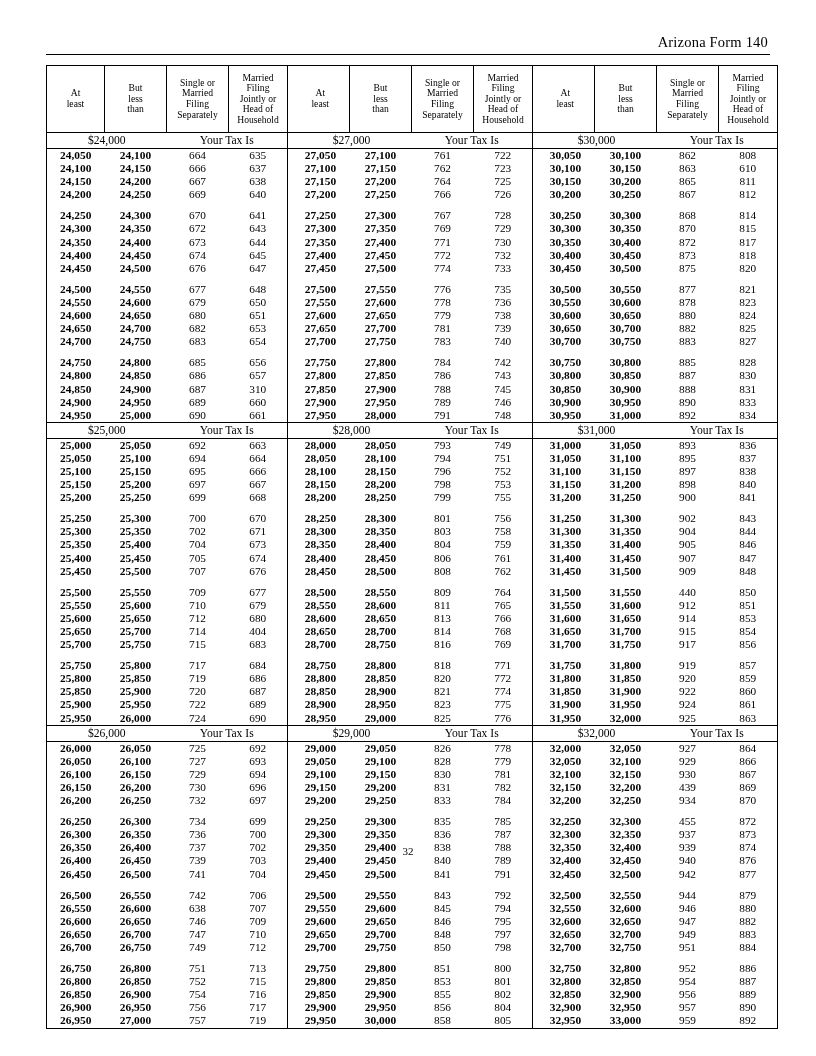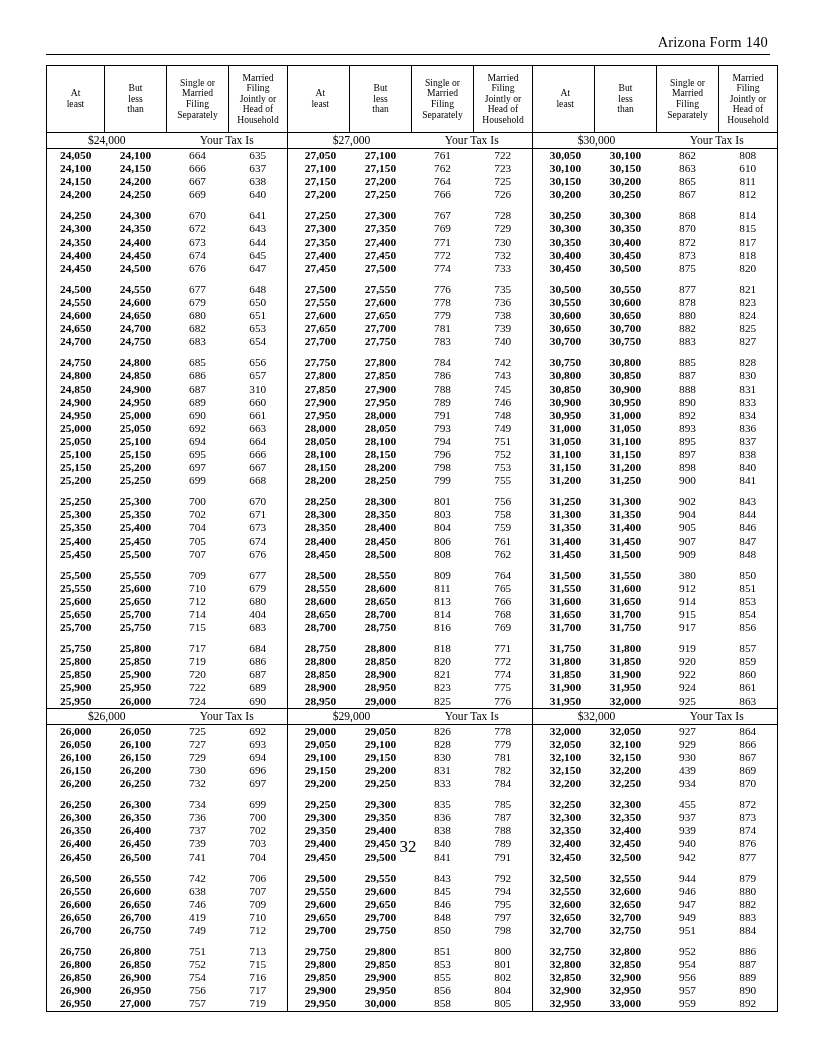--- a/index.html
+++ b/index.html
@@ -116,21 +116,21 @@
   }
   tr.spacer td.gapcol { border-left: 1.5px solid #000; }
 
   
   .page-number {
     position: absolute;
     left: 0;
     right: 0;
     bottom: 44px;
     text-align: center;
-    font-size: 17px;
+    font-size: 11px;
     margin-top: 18px;
   }
 </style>
 </head>
 <body>
 
 <div class="page">
 
   <div class="form-header">Arizona Form 140</div>
   <div class="header-rule"></div>
@@ -524,20 +524,30 @@
           <td class="inc">27,950</td>
           <td class="inc">28,000</td>
           <td class="tax">791</td>
           <td class="tax">748</td>
           <td class="gapcol">&nbsp;</td>
           <td class="inc">30,950</td>
           <td class="inc">31,000</td>
           <td class="tax">892</td>
           <td class="tax">834</td>
         </tr>
+        <tr class="band">
+          <td colspan="2">$25,000</td>
+          <td colspan="2">Your Tax Is</td>
+          <td class="gapcol">&nbsp;</td>
+          <td colspan="2">$28,000</td>
+          <td colspan="2">Your Tax Is</td>
+          <td class="gapcol">&nbsp;</td>
+          <td colspan="2">$31,000</td>
+          <td colspan="2">Your Tax Is</td>
+        </tr>
         <tr class="drow">
           <td class="inc">25,000</td>
           <td class="inc">25,050</td>
           <td class="tax">692</td>
           <td class="tax">663</td>
           <td class="gapcol">&nbsp;</td>
           <td class="inc">28,000</td>
           <td class="inc">28,050</td>
           <td class="tax">793</td>
           <td class="tax">749</td>
@@ -729,21 +739,21 @@
           <td class="tax">709</td>
           <td class="tax">677</td>
           <td class="gapcol">&nbsp;</td>
           <td class="inc">28,500</td>
           <td class="inc">28,550</td>
           <td class="tax">809</td>
           <td class="tax">764</td>
           <td class="gapcol">&nbsp;</td>
           <td class="inc">31,500</td>
           <td class="inc">31,550</td>
-          <td class="tax">380</td>
+          <td class="tax">440</td>
           <td class="tax">850</td>
         </tr>
         <tr class="drow">
           <td class="inc">25,550</td>
           <td class="inc">25,600</td>
           <td class="tax">710</td>
           <td class="tax">679</td>
           <td class="gapcol">&nbsp;</td>
           <td class="inc">28,550</td>
           <td class="inc">28,600</td>
@@ -1145,21 +1155,21 @@
           <td class="tax">795</td>
           <td class="gapcol">&nbsp;</td>
           <td class="inc">32,600</td>
           <td class="inc">32,650</td>
           <td class="tax">947</td>
           <td class="tax">882</td>
         </tr>
         <tr class="drow">
           <td class="inc">26,650</td>
           <td class="inc">26,700</td>
-          <td class="tax">419</td>
+          <td class="tax">747</td>
           <td class="tax">710</td>
           <td class="gapcol">&nbsp;</td>
           <td class="inc">29,650</td>
           <td class="inc">29,700</td>
           <td class="tax">848</td>
           <td class="tax">797</td>
           <td class="gapcol">&nbsp;</td>
           <td class="inc">32,650</td>
           <td class="inc">32,700</td>
           <td class="tax">949</td>

